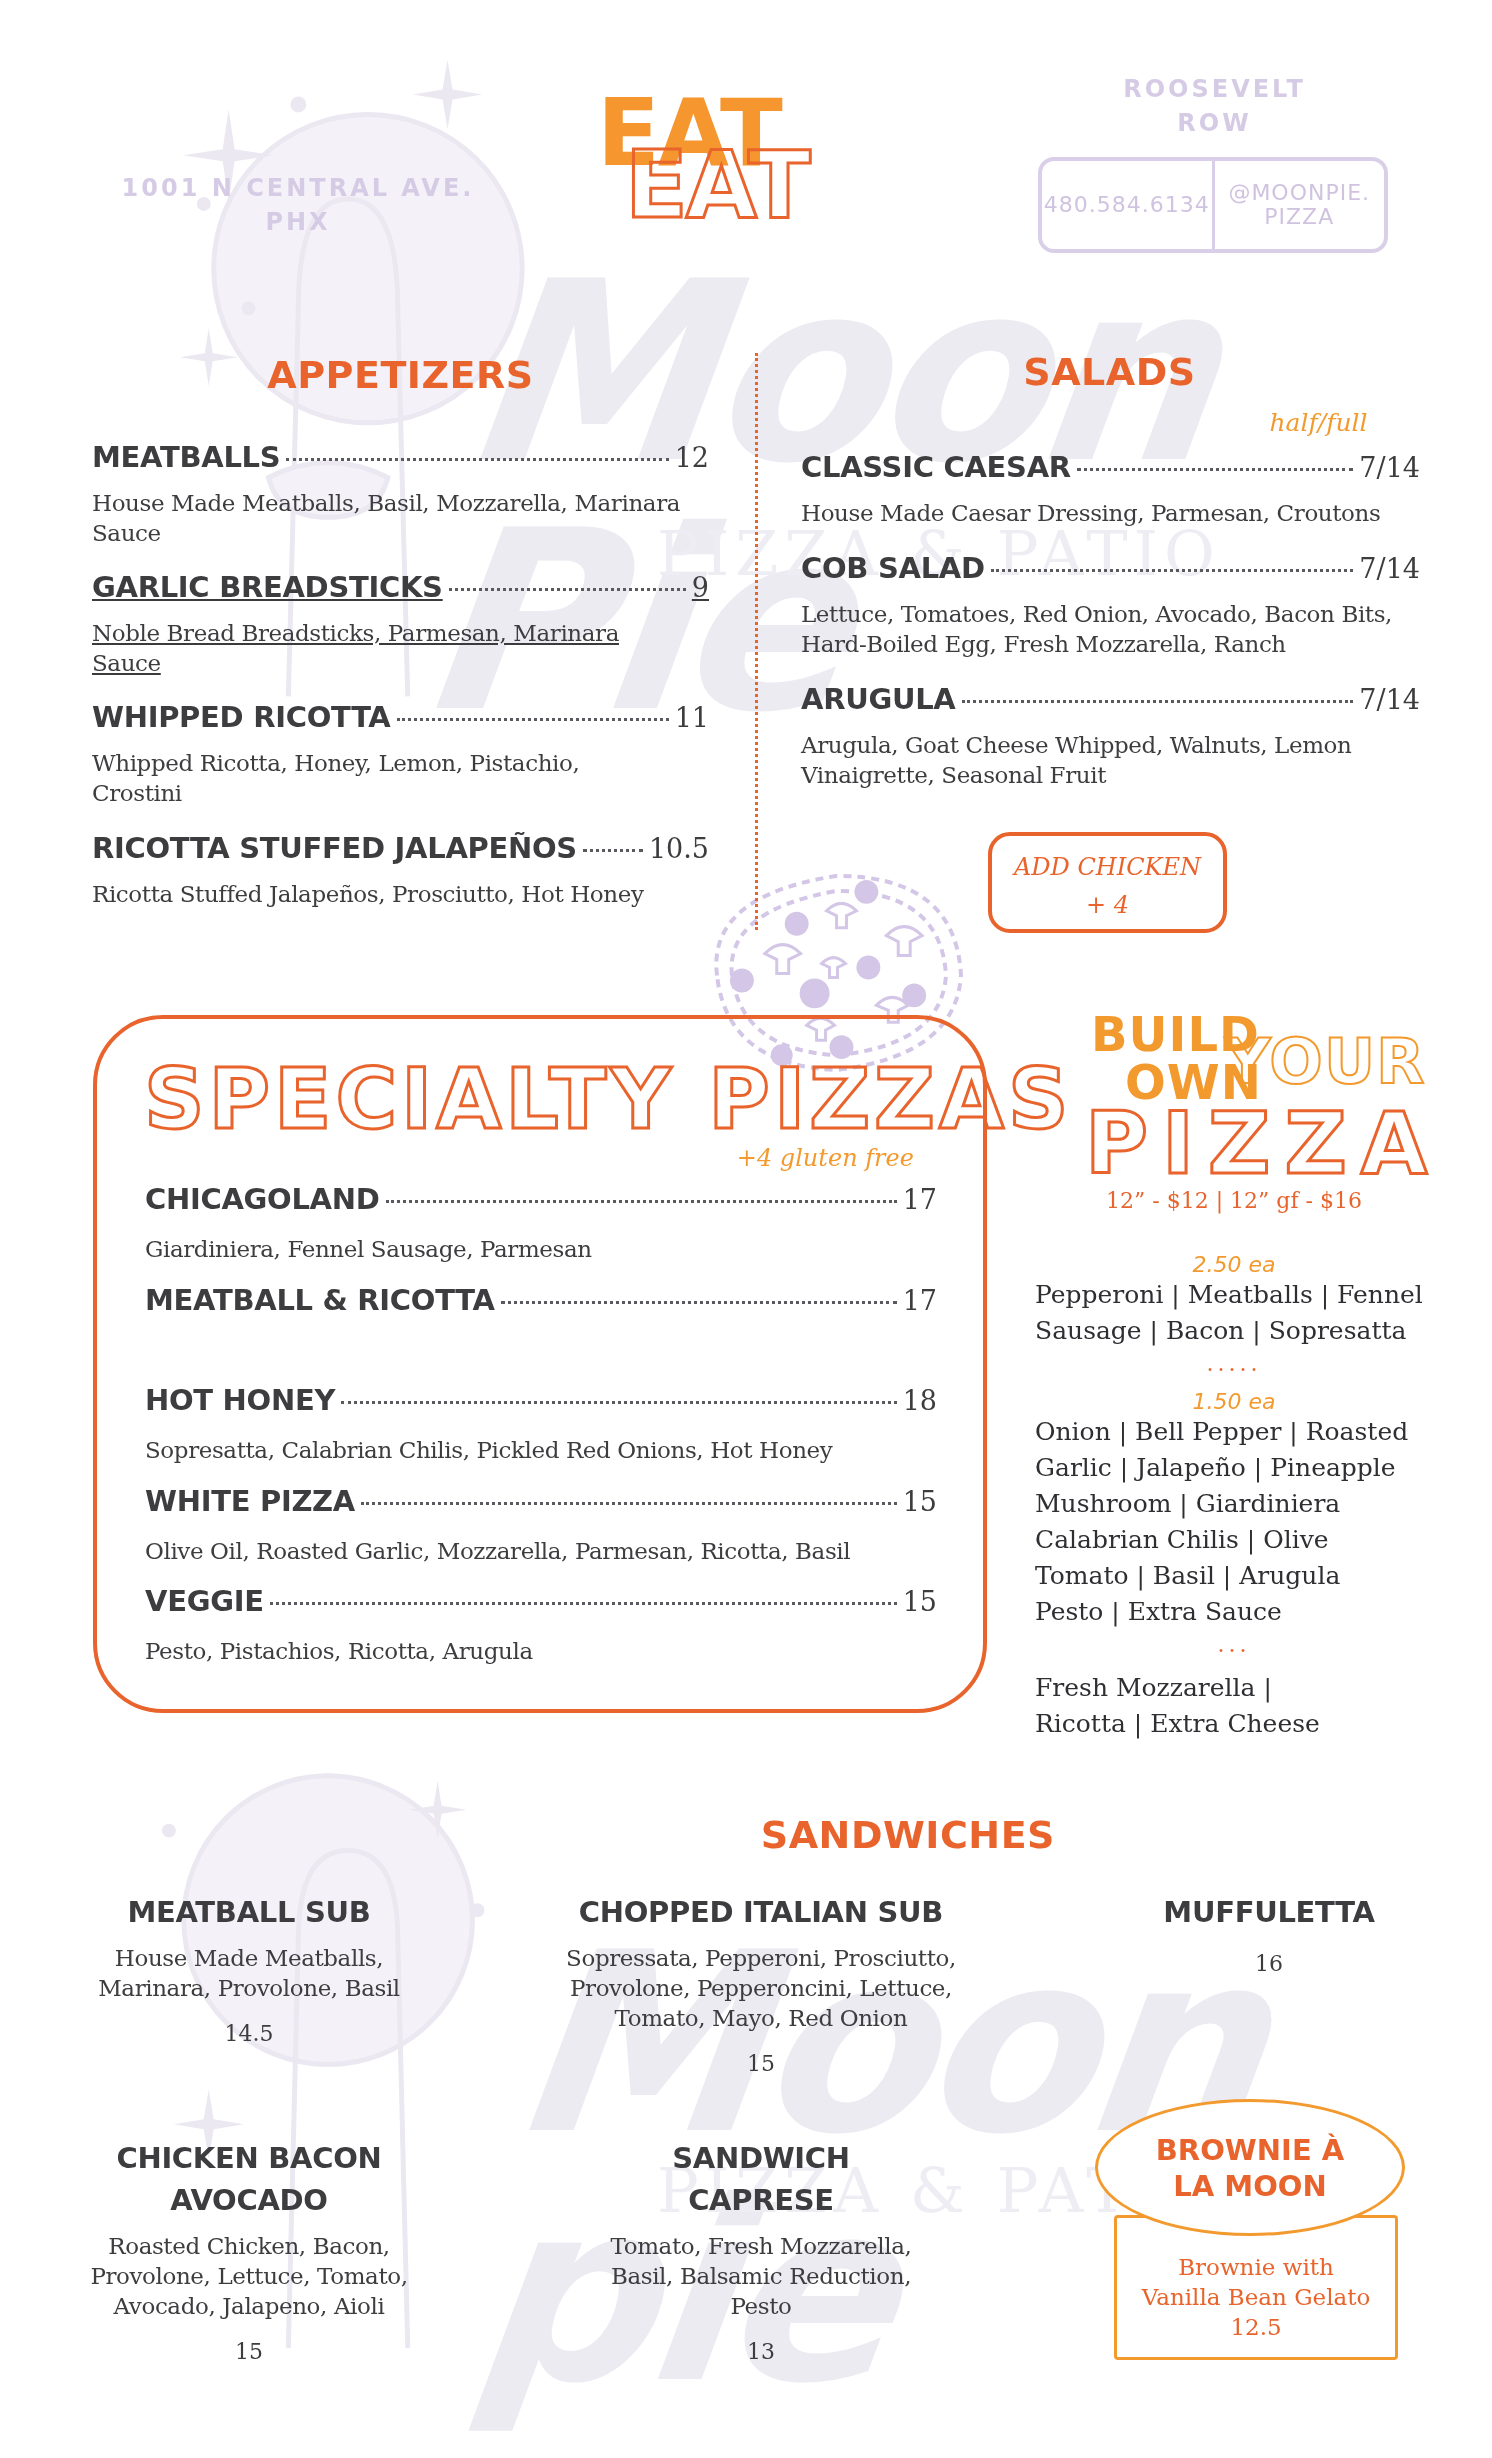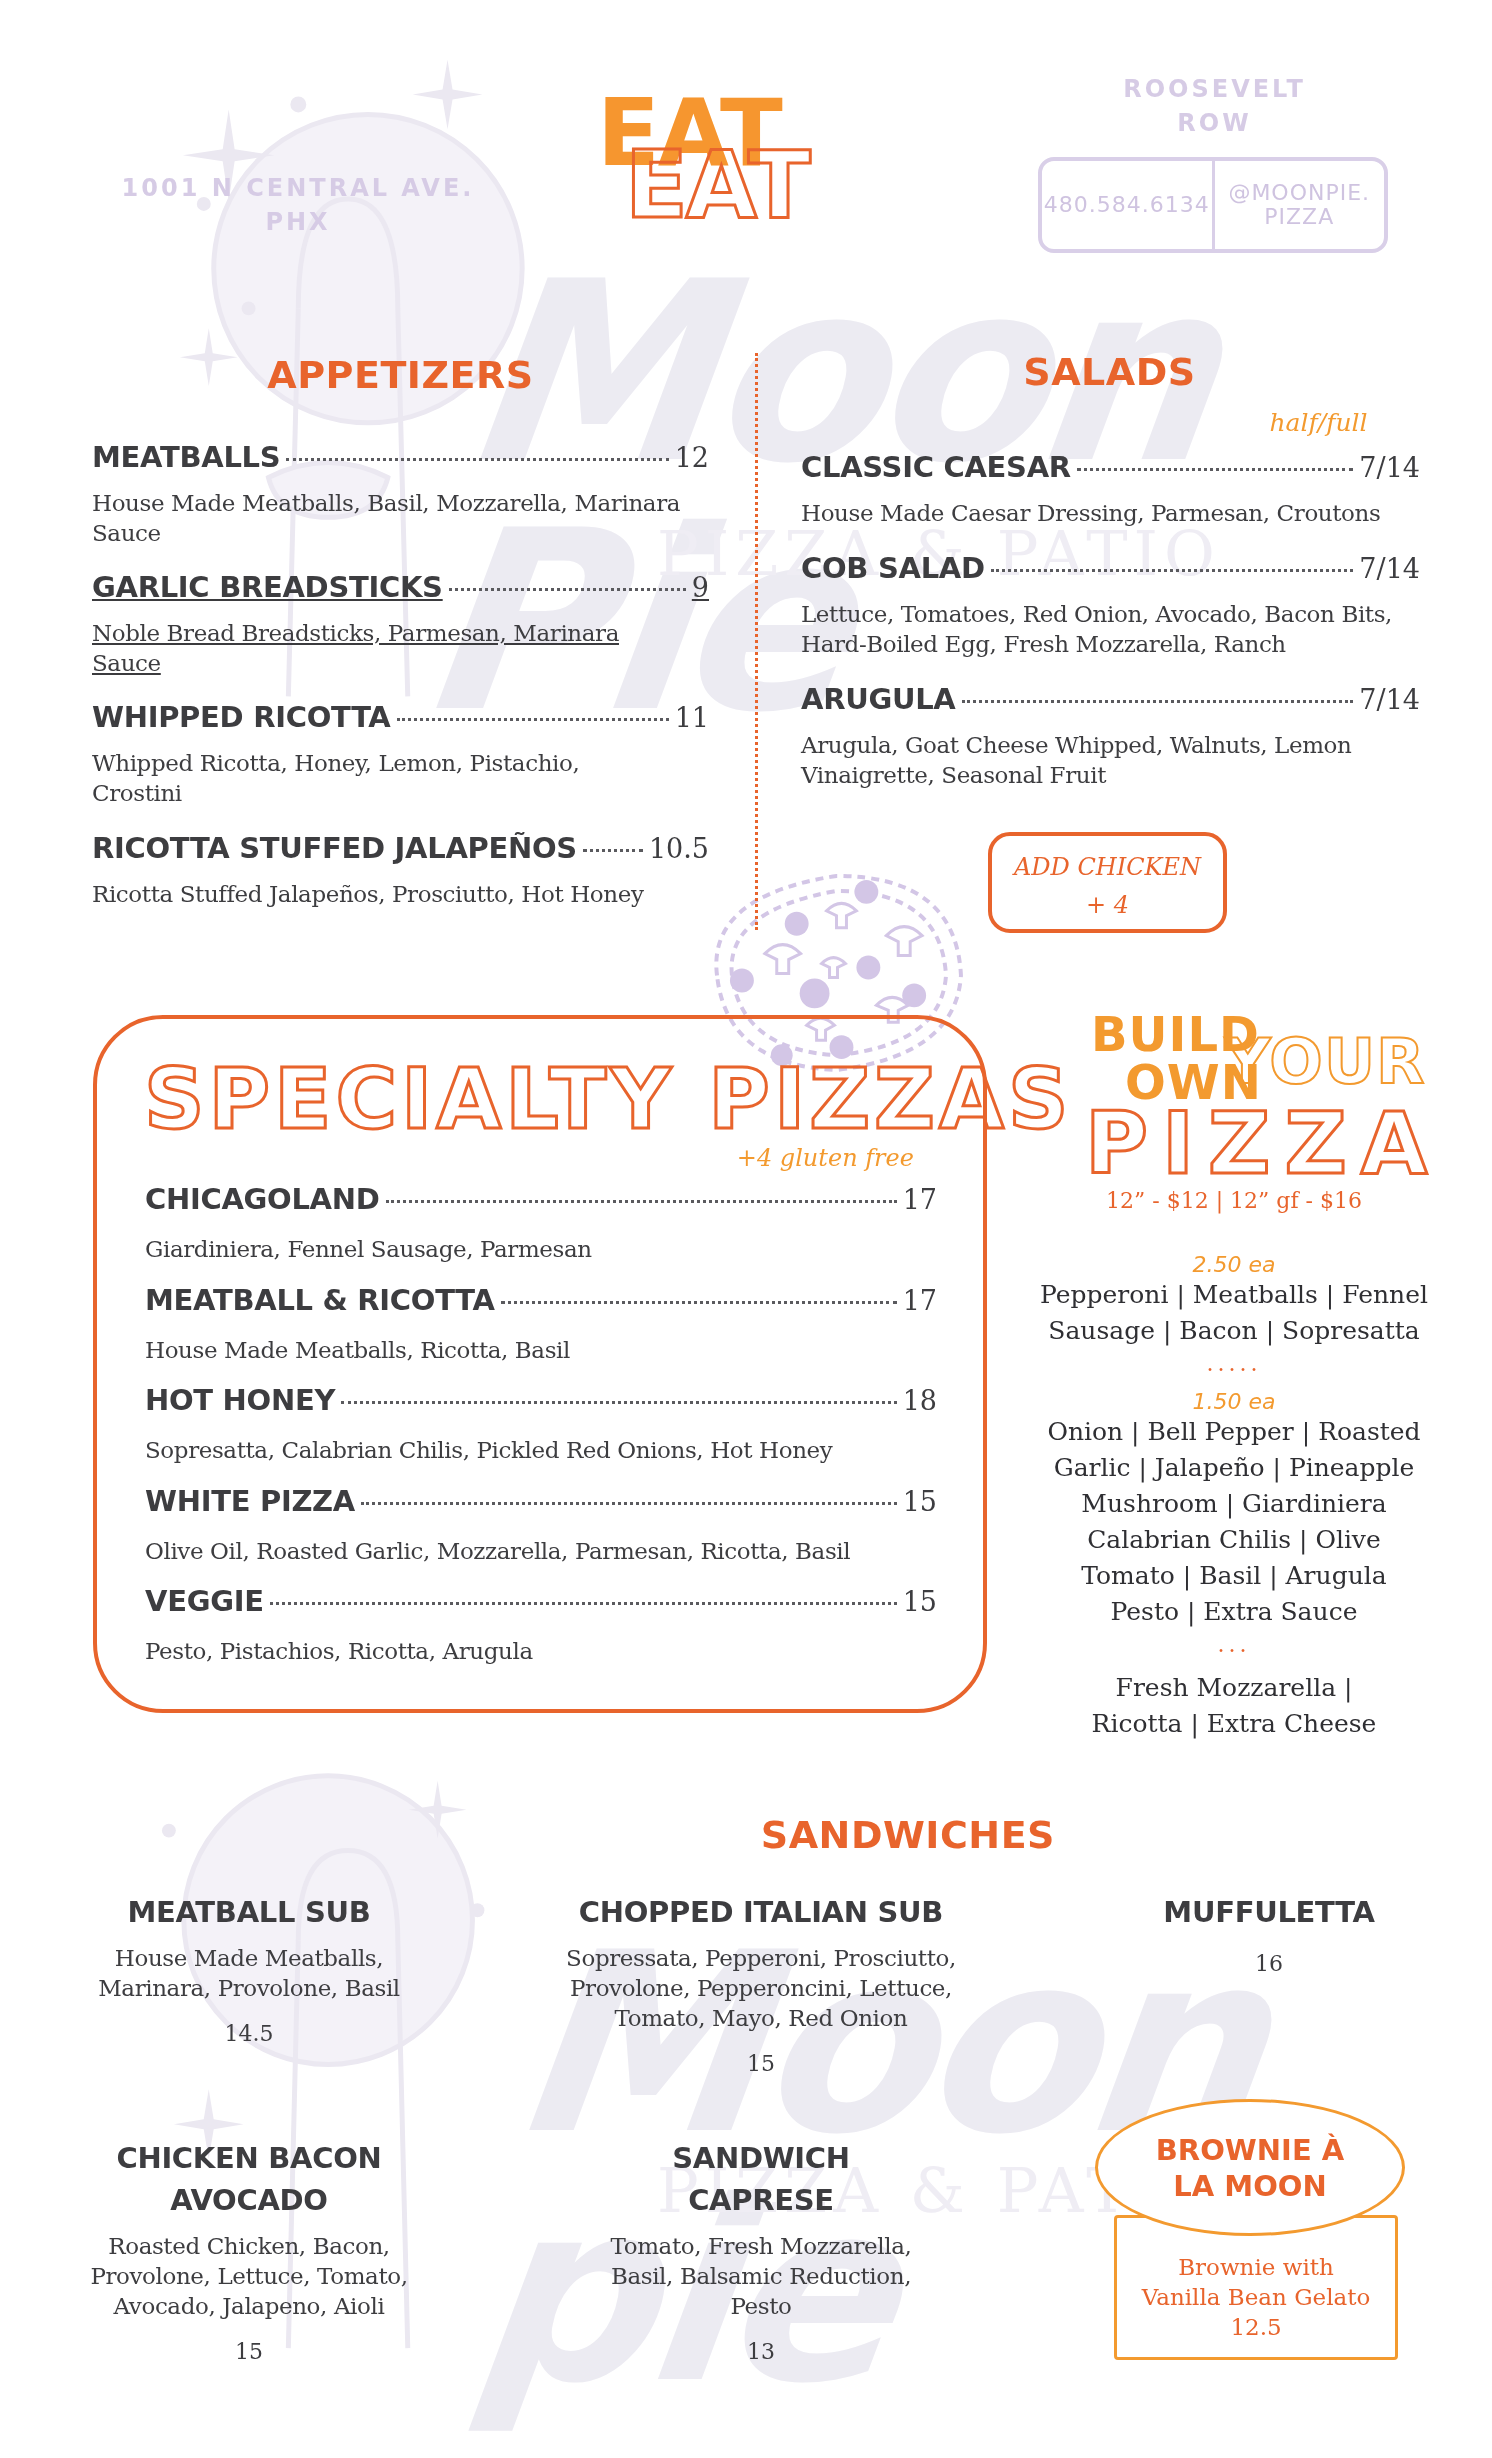--- a/index.html
+++ b/index.html
@@ -52,21 +52,21 @@
   .spec-box { border:4px solid #e8642c; border-radius:70px; box-sizing:border-box; }
   .spec-title { font-family:"DejaVu Sans", sans-serif; font-weight:bold; font-size:84px; color:transparent;
     -webkit-text-stroke:3px #e8642c; letter-spacing:4px; white-space:nowrap; line-height:1; }
 
   
   .byo-solid { font-family:"DejaVu Sans", sans-serif; font-weight:bold; color:#f39a2f; font-size:48px; line-height:1; letter-spacing:1px; }
   .byo-outline { font-family:"DejaVu Sans", sans-serif; font-weight:bold; color:transparent; -webkit-text-stroke:2px #f39a2f; font-size:63px; line-height:1; letter-spacing:1px;margin-left:16px; }
   .byo-pizza { font-family:"DejaVu Sans", sans-serif; font-weight:bold; color:transparent; -webkit-text-stroke:3px #e8642c; font-size:86px; line-height:1; letter-spacing:14px; }
   .byo-price { font-family:"DejaVu Serif", serif; color:#e8642c; font-size:22px; text-align:center; }
   .byo-tier { font-family:"DejaVu Sans", sans-serif; font-style:italic; color:#f39a2f; font-size:22px; text-align:center; }
-  .byo-list { font-family:"DejaVu Serif", serif; color:#2f2f33; font-size:25px; line-height:36px; text-align:center; }
+  .byo-list { font-family:"DejaVu Serif", serif; color:#2f2f33; font-size:25px; line-height:36px; text-align:left; }
   .byo-dots { color:#e8642c; font-size:22px; text-align:center; letter-spacing:4px; line-height:22px; }
 
   
   .sw { position:absolute; text-align:center; }
   .sw-name { font-family:"DejaVu Sans", sans-serif; font-weight:bold; font-size:29px; color:#3d3d40; line-height:42px; letter-spacing:-0.3px; }
   .sw-desc { font-family:"DejaVu Serif", serif; font-size:23px; color:#3d3d40; line-height:30px; margin-top:10px; letter-spacing:-0.4px; }
   .sw-price { font-family:"DejaVu Serif", serif; font-size:22px; color:#3d3d40; margin-top:18px; }
 
   .brownie-ellipse { border:3px solid #f39a2f; border-radius:50%; box-sizing:border-box; background:#fff;
     display:flex; align-items:center; justify-content:center; text-align:center;
@@ -241,21 +241,20 @@
       <span class="item-price">17</span>
     </div>
   <div class="item-desc" style="margin-top:18px;">Giardiniera, Fennel Sausage, Parmesan</div>
 </div>
 <div class="item" style="left:145px;top:1283px;width:792px;">
   <div class="item-row">
       <span class="item-name">MEATBALL &amp; RICOTTA</span>
       <span class="leader"></span>
       <span class="item-price">17</span>
     </div>
-  <div class="item-desc" style="margin-top:18px;">House Made Meatballs, Ricotta, Basil</div>
 </div>
 <div class="item" style="left:145px;top:1383px;width:792px;">
   <div class="item-row">
       <span class="item-name">HOT HONEY</span>
       <span class="leader"></span>
       <span class="item-price">18</span>
     </div>
   <div class="item-desc" style="margin-top:18px;">Sopresatta, Calabrian Chilis, Pickled Red Onions, Hot Honey</div>
 </div>
 <div class="item" style="left:145px;top:1484px;width:792px;">

